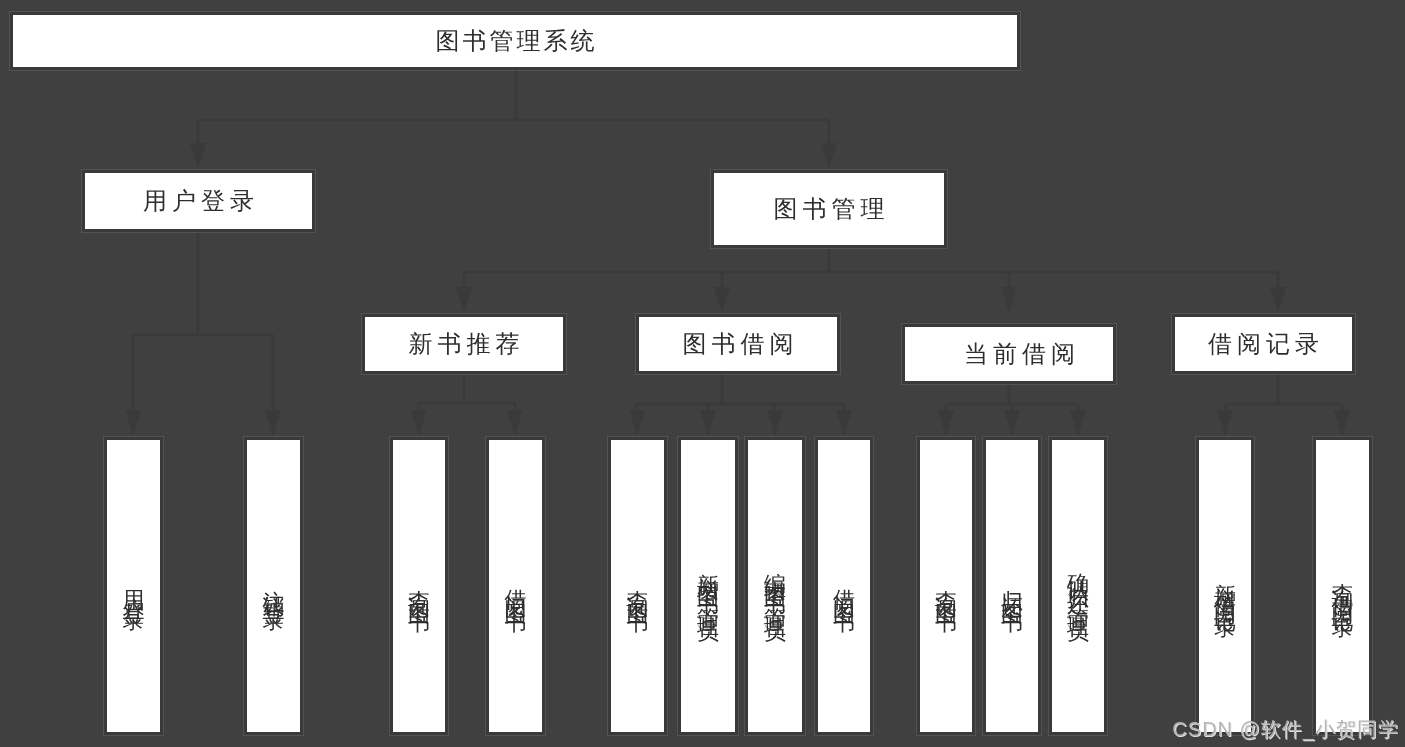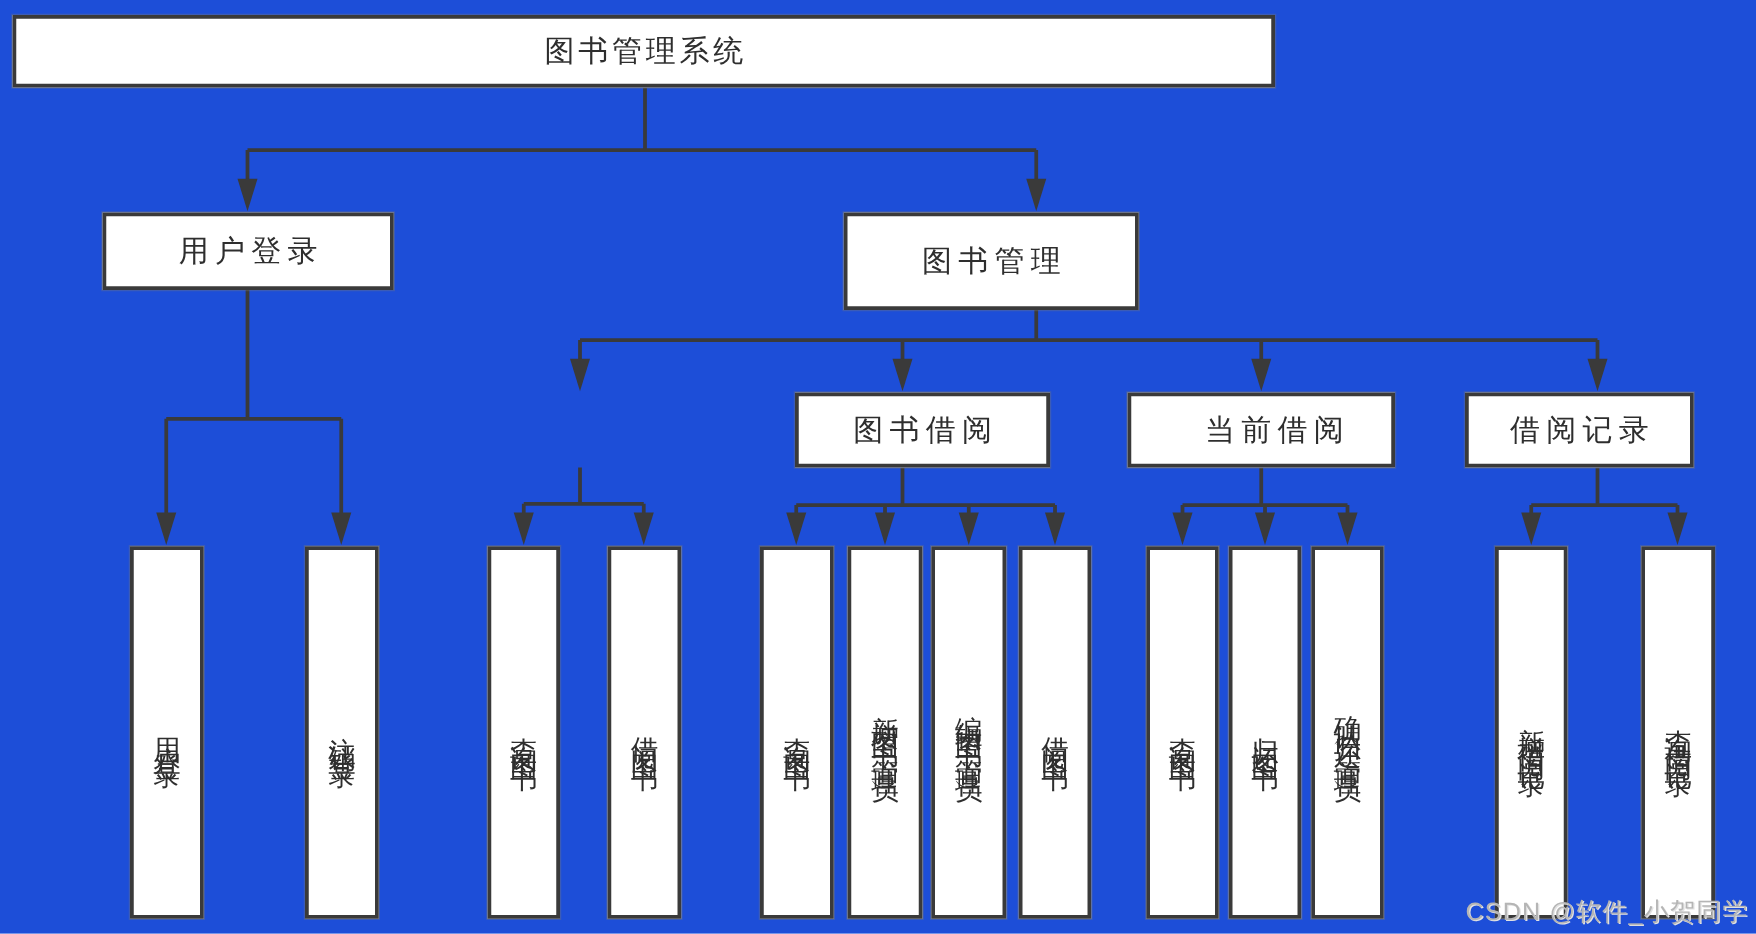--- a/index.html
+++ b/index.html
@@ -1,19 +1,19 @@
 <!DOCTYPE html>
 <html><head>
 <meta charset="utf-8">
 <style>
   html,body{margin:0;padding:0;background:#ffffff;}
   .canvas{
     position:relative;
     width:1405px;height:747px;
-    background:#1d4ed8;
+    background:#404040;
     font-family:"Liberation Sans", sans-serif;
     color:#2e2e2e;
     overflow:hidden;
   }
   .connector-layer{
     position:absolute;left:0;top:0;width:1405px;height:747px;
     pointer-events:none;
   }
   .node{
     position:absolute;
@@ -99,24 +99,25 @@
       <polygon points="1070,410 1086,410 1078,436"></polygon>
 
       <polygon points="1217,410 1233,410 1225,436"></polygon>
       <polygon points="1334,410 1350,410 1342,436"></polygon>
     </g>
   </svg>
 
   <div class="node title" style="left:10px;top:12px;width:1010px;height:58px;">图书管理系统</div>
 
   <div class="node hlabel" style="left:82px;top:170px;width:233px;height:62px;">用户登录</div>
-  <div class="node hlabel" style="left:675px;top:170px;width:236px;height:78px;">图书管理</div>
+  <div class="node hlabel" style="left:711px;top:170px;width:236px;height:78px;">图书管理</div>
 
+  <div class="node hlabel" style="left:362px;top:314px;width:204px;height:60px;">新书推荐</div>
   <div class="node hlabel" style="left:636px;top:314px;width:204px;height:60px;">图书借阅</div>
-  <div class="node hlabel" style="left:902px;top:314px;width:214px;height:60px;padding-left:21px;">当前借阅</div>
+  <div class="node hlabel" style="left:902px;top:324px;width:214px;height:60px;padding-left:21px;">当前借阅</div>
   <div class="node hlabel" style="left:1172px;top:314px;width:183px;height:60px;">借阅记录</div>
 
   <div class="node leaf" style="left:104px;top:437px;width:59px;height:298px;">用户登录</div>
   <div class="node leaf" style="left:244px;top:437px;width:59px;height:298px;">注销登录</div>
 
   <div class="node leaf" style="left:390px;top:437px;width:58px;height:298px;">查询图书</div>
   <div class="node leaf" style="left:486px;top:437px;width:59px;height:298px;">借阅图书</div>
 
   <div class="node leaf" style="left:608px;top:437px;width:59px;height:298px;">查询图书</div>
   <div class="node leaf" style="left:678px;top:437px;width:60px;height:298px;">新增图书（管理员）</div>

